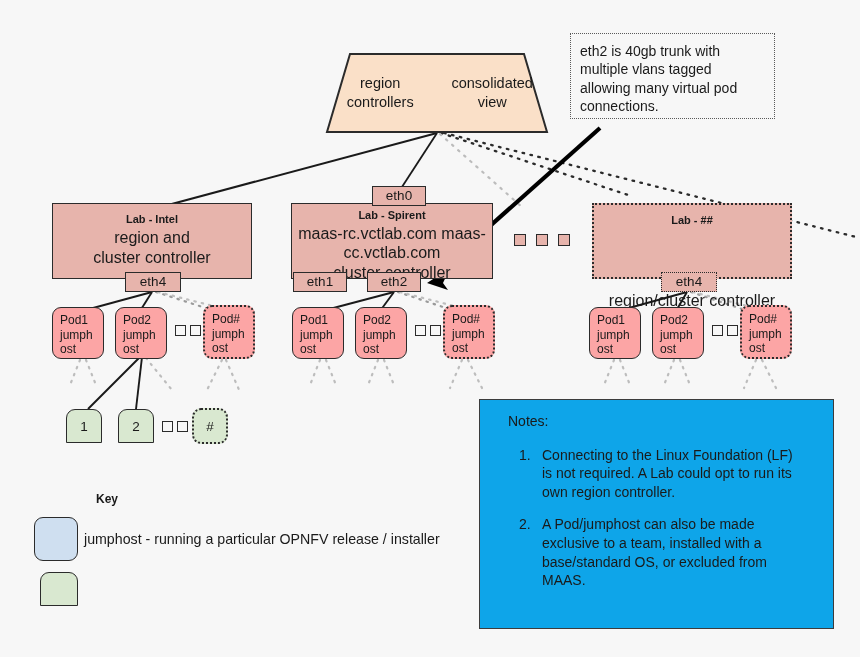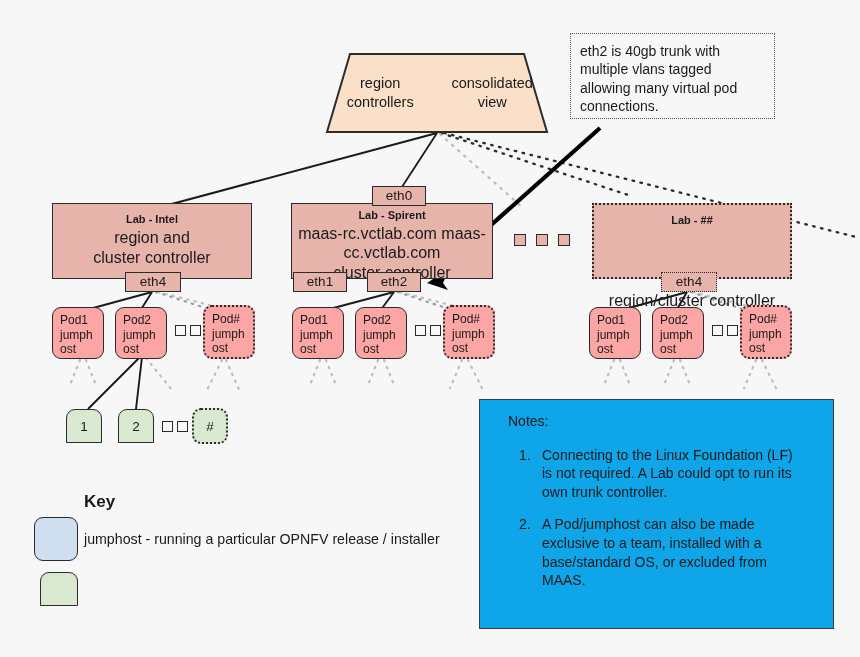--- a/index.html
+++ b/index.html
@@ -84,21 +84,21 @@
     padding:12px 28px;
     font-size:14px;line-height:1.33;
   }
   .notes .hdr{margin-bottom:15px;}
   .notes ol{margin:0;padding:0;list-style:none;}
   .notes li{display:flex;margin-bottom:14px;}
   .notes li .num{width:34px;flex:none;padding-left:11px;box-sizing:border-box;}
   .notes li .body{flex:1;}
 
   
-  .keytitle{position:absolute;font-weight:bold;font-size:17px;}
+  .keytitle{position:absolute;font-weight:bold;font-size:12px;margin-left:12px;}
   .swatch{position:absolute;box-sizing:border-box;border:1.8px solid #2b2b2b;border-radius:9px;}
   .swatch.blue{background:#cfdff0;}
   .swatch.green{background:#d9e8d0;border-radius:9px 9px 0 0;}
   .keylabel{position:absolute;font-size:14.2px;white-space:nowrap;}
 </style>
 </head>
 <body>
 
 <div id="stage">
 
@@ -269,21 +269,21 @@
     <div>Pod#</div>
     <div>jumph</div>
     <div>ost</div>
   </div>
 
   <div class="notes" style="left:479px;top:399px;width:355px;height:230px;">
     <div class="hdr">Notes:</div>
     <ol>
       <li>
         <span class="num">1.</span>
-        <span class="body">Connecting to the Linux Foundation (LF) is not required.  A Lab could opt to run its own trunk controller.</span>
+        <span class="body">Connecting to the Linux Foundation (LF) is not required.  A Lab could opt to run its own region controller.</span>
       </li>
       <li>
         <span class="num">2.</span>
         <span class="body">A Pod/jumphost can also be made exclusive to a team, installed with a base/standard OS, or excluded from MAAS.</span>
       </li>
     </ol>
   </div>
 
   <div class="keytitle" style="left:84px;top:492px;">Key</div>
 

